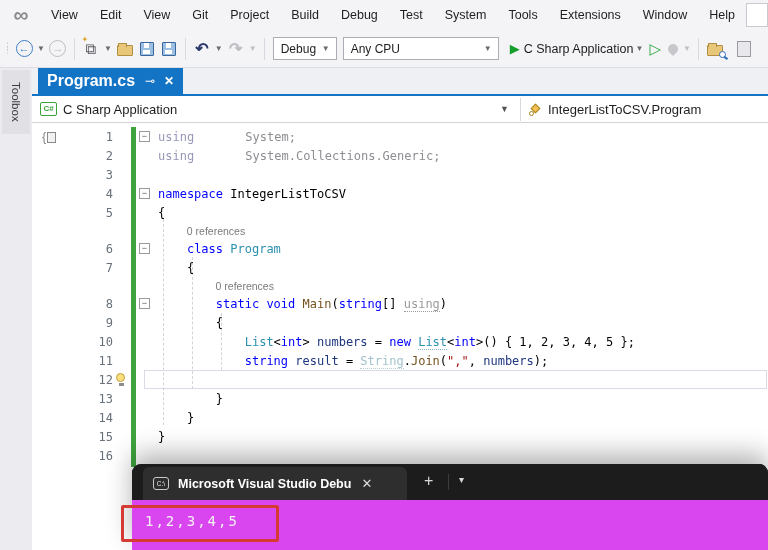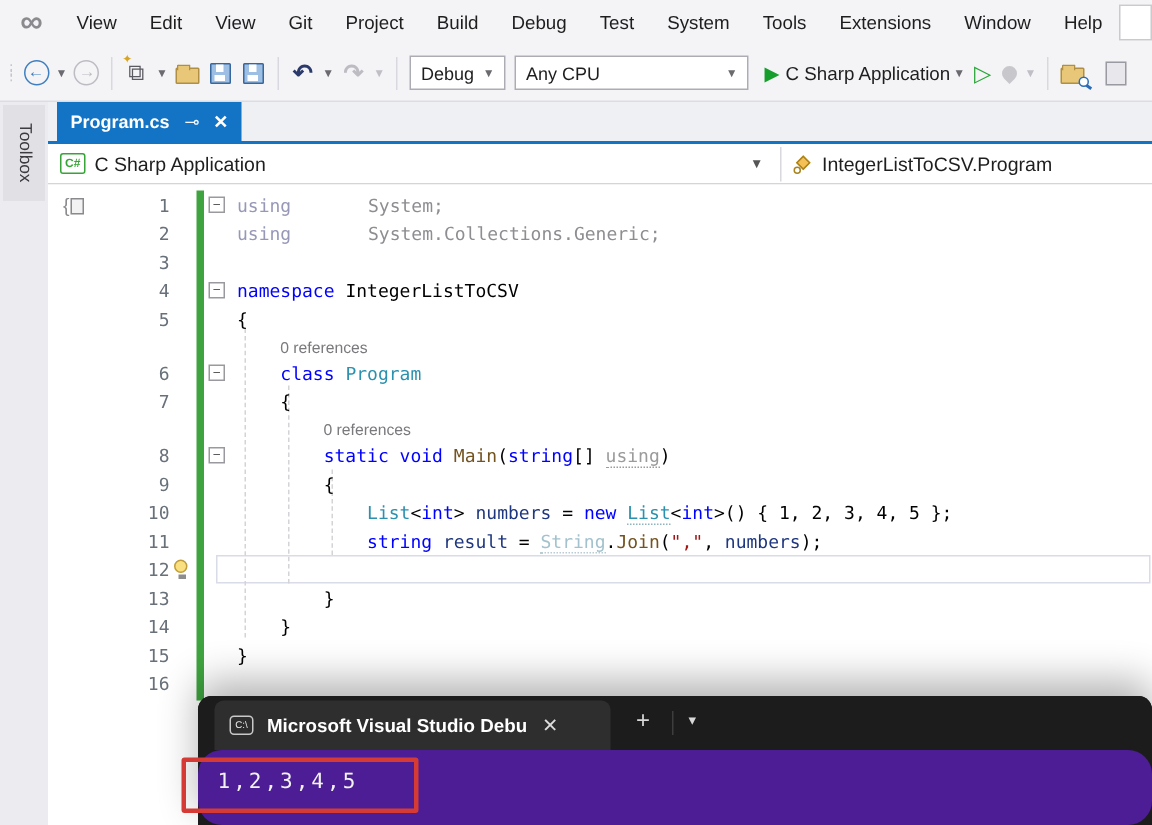--- a/index.html
+++ b/index.html
@@ -49,21 +49,21 @@
   
   .toolbox-strip { position:absolute; left:0; top:68px; width:32px; height:482px; background:#ececf0; }
   .toolbox-tab { position:absolute; left:2px; top:2px; width:28px; height:64px; background:#e0e0e5;
                  display:flex; align-items:center; justify-content:center; }
   .toolbox-tab span { writing-mode:vertical-rl; font-size:11.5px; color:#3c3c40; }
 
   
   .tabrow { position:absolute; left:32px; top:68px; width:736px; height:26px; background:#eef0f3; }
   .doc-tab { position:absolute; left:6px; top:0; height:26px; background:#1373c4; color:#fff;
              display:flex; align-items:center; padding:0 9px; }
-  .doc-tab .title { font-size:12px; font-weight:bold; margin-right:10px; }
+  .doc-tab .title { font-size:16px; font-weight:bold; margin-right:10px; }
   .doc-tab .pin { font-size:12px; margin-right:9px; transform:rotate(0deg); opacity:.95; }
   .doc-tab .close { font-size:12px; font-weight:bold; }
   .tab-underline { position:absolute; left:32px; top:94px; width:736px; height:2px; background:#1373c4; }
 
   
   .breadcrumb { position:absolute; left:32px; top:96px; width:736px; height:27px; background:#fff;
                 border-bottom:1px solid #d4d4da; display:flex; align-items:center; }
   .csproj-ic { width:17px; height:14px; border:1px solid #37a437; border-radius:2px; color:#37a437;
                font-size:8px; font-weight:bold; text-align:center; line-height:12px; margin:0 6px 0 8px; }
   .bc-text { font-size:13px; color:#1e1e1e; }
@@ -114,21 +114,21 @@
   .term-tab { position:absolute; left:11px; top:3px; width:264px; height:33px; background:#2e2e2e;
               border-radius:6px 6px 0 0; display:flex; align-items:center; padding:0 10px; }
   .cmd-ic { width:16px; height:13px; border:1px solid #c9c9c9; border-radius:3px; color:#e8e8e8;
             font-size:6.5px; line-height:11px; text-align:center; margin-right:9px; flex:0 0 16px; }
   .term-title { font-size:12.5px; font-weight:bold; color:#fff; white-space:nowrap; overflow:hidden;
                 max-width:185px; }
   .term-close { color:#dcdcdc; font-size:13px; margin-left:10px; }
   .term-plus { position:absolute; left:292px; top:8px; color:#d8d8d8; font-size:16px; }
   .term-tab-sep { position:absolute; left:316px; top:10px; width:1px; height:16px; background:#3d3d3d; }
   .term-chevron { position:absolute; left:327px; top:10px; color:#d8d8d8; font-size:10px; }
-  .term-body { position:absolute; left:0; top:36px; width:100%; height:50px; background:#4c1d95;border-radius:16px; }
+  .term-body { position:absolute; left:0; top:36px; width:100%; height:50px; background:#d946ef; }
   .term-output { position:absolute; left:13px; top:13px; font-family:"DejaVu Sans Mono", monospace;
                  font-size:14px; color:#f2f2f2; letter-spacing:2px; }
   .annotation-box { position:absolute; left:121px; top:505px; width:158px; height:37px;
                     border:3px solid #d63a34; border-radius:2px; z-index:60; }
 </style>
 </head>
 <body>
 
 <div class="menubar">
   <div class="vs-logo">∞</div>

